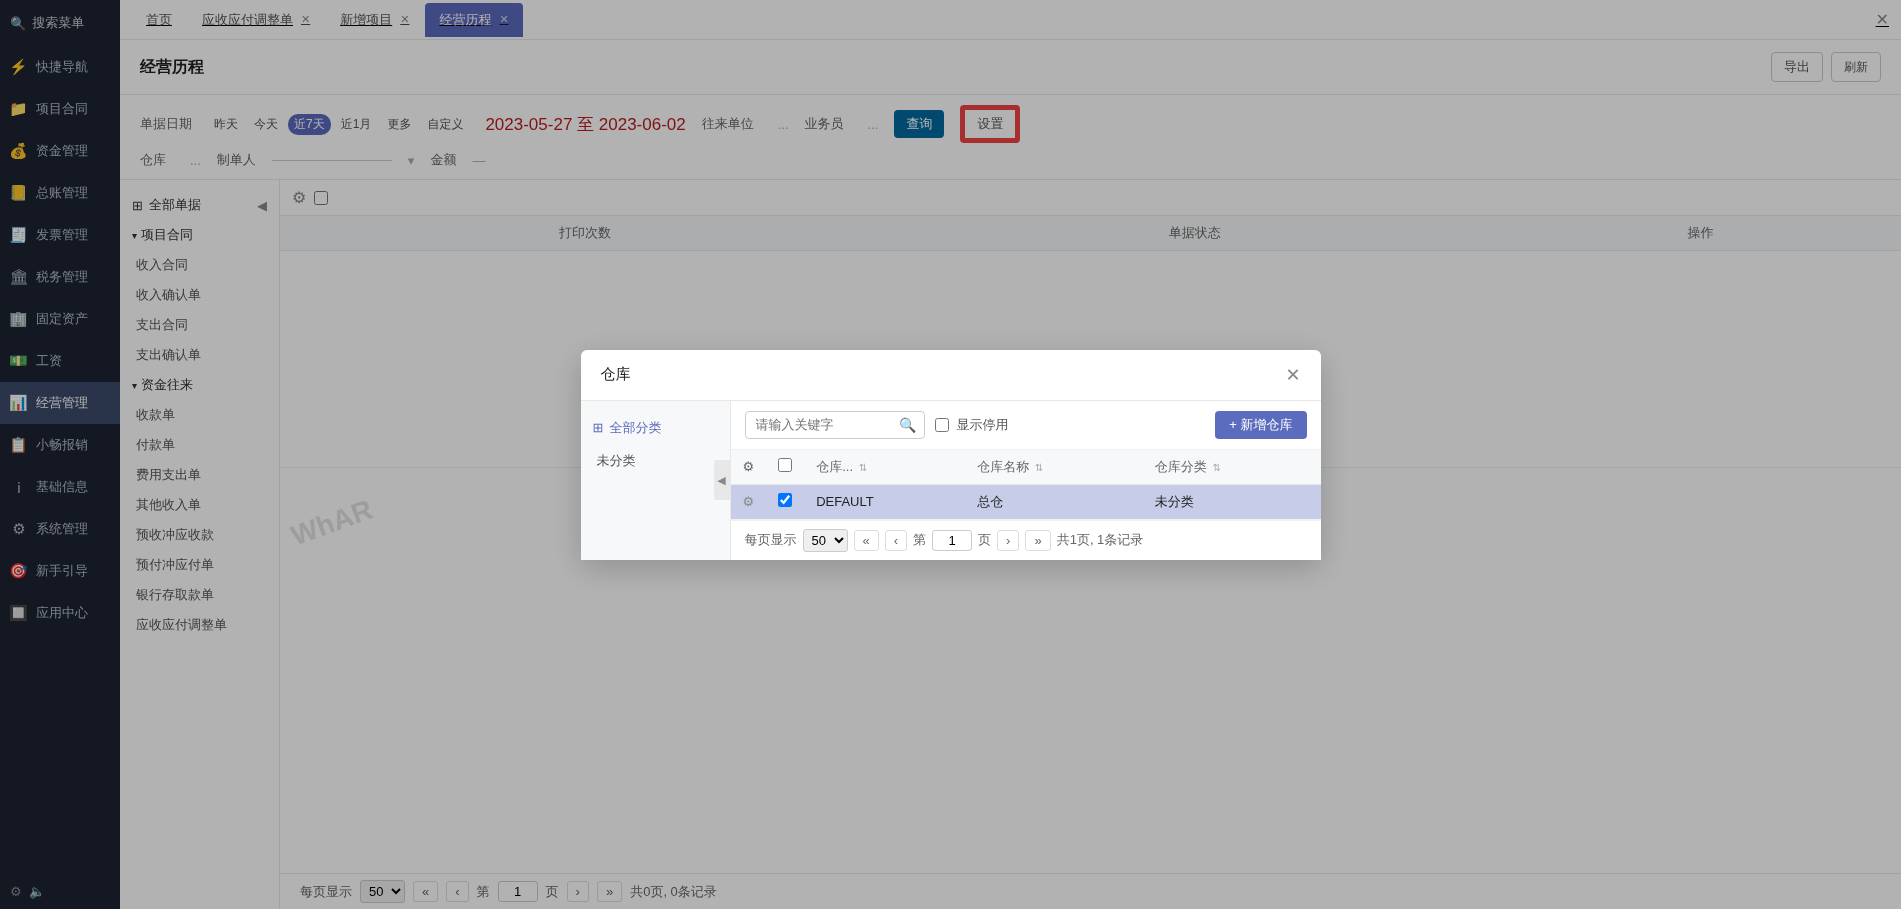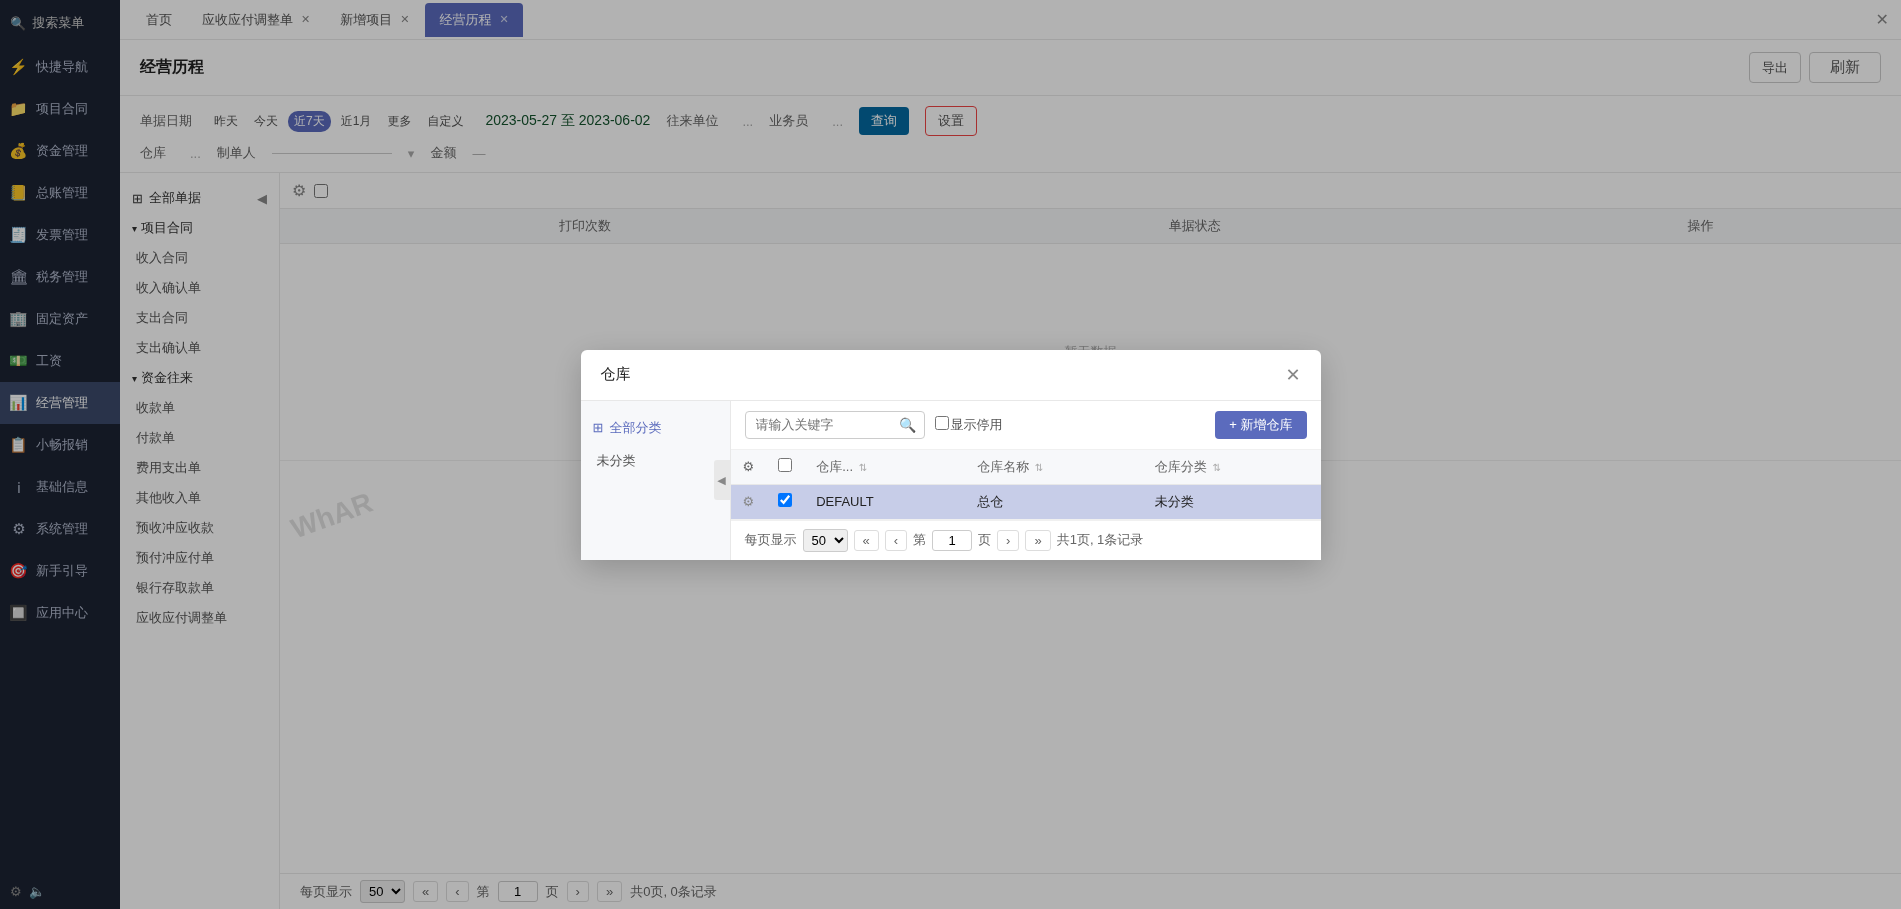--- a/index.html
+++ b/index.html
@@ -12,44 +12,44 @@
     .sidebar-search { padding: 14px 10px; display: flex; align-items: center; gap: 6px; cursor: pointer; color: #ccc; font-size: 13px; }
     .sidebar-item { padding: 12px 10px; display: flex; align-items: center; gap: 8px; cursor: pointer; font-size: 13px; color: #b0b8cc; }
     .sidebar-item.active { background: #3b4a6b; color: #fff; }
     .sidebar-item-icon { width: 18px; height: 18px; display: inline-flex; align-items: center; justify-content: center; font-size: 15px; }
     .sidebar-bottom { margin-top: auto; padding: 10px; display: flex; align-items: center; gap: 8px; color: #888; }
 
     
     .main { margin-left: 120px; height: 100%; display: flex; flex-direction: column; background: #f0f2f5; }
 
     
-    .tabs-bar { background: #fff; border-bottom: 1px solid #e8e8e8; display: flex; align-items: center; padding: 0 12px; height: 40px; gap: 6px; }
+    .tabs-bar { background: #fff; border-bottom: 1px solid #e8e8e8; display: flex; align-items: center; padding: 0 12px; height: 40px; gap: 6px; text-decoration: underline; }
     .tab { padding: 8px 14px; font-size: 13px; cursor: pointer; color: #555; border-radius: 4px 4px 0 0; display: flex; align-items: center; gap: 4px; }
     .tab.active { background: #5b6bbd; color: #fff; }
     .tab-close { font-size: 11px; margin-left: 4px; opacity: 0.7; }
     .tab-bar-close { margin-left: auto; color: #888; cursor: pointer; font-size: 16px; }
 
     
     .page-header { background: #fff; padding: 12px 20px; display: flex; align-items: center; justify-content: space-between; border-bottom: 1px solid #e8e8e8; }
     .page-title { font-size: 16px; font-weight: bold; color: #222; }
     .page-actions { display: flex; gap: 8px; }
     .btn-export { background: #fff; border: 1px solid #ccc; color: #555; padding: 5px 12px; border-radius: 4px; cursor: pointer; font-size: 13px; }
-    .btn-refresh { background: #fff; border: 1px solid #ccc; color: #555; padding: 5px 20px; border-radius: 4px; cursor: pointer; font-size: 15px; }
+    .btn-refresh { background: #fff; border: 1px solid #ccc; color: #555; padding: 5px 12px; border-radius: 4px; cursor: pointer; font-size: 12px; }
 
     
     .filter-bar { background: #fff; padding: 10px 20px; border-bottom: 1px solid #e8e8e8; display: flex; flex-direction: column; gap: 8px; }
     .filter-row { display: flex; align-items: center; gap: 16px; flex-wrap: wrap; }
     .filter-label { color: #666; font-size: 13px; white-space: nowrap; }
     .filter-date-btns { display: flex; gap: 4px; align-items: center; }
     .date-btn { padding: 2px 6px; border-radius: 3px; cursor: pointer; font-size: 12px; color: #555; background: transparent; border: none; }
     .date-btn.active { background: #5b6bbd; color: #fff; border-radius: 10px; }
-    .date-range { color: #14532d; font-size: 14px; }
+    .date-range { color: #b91c1c; font-size: 17px; }
     .filter-dots { color: #aaa; cursor: pointer; margin-left: 8px; }
     .btn-query { background: #0369a1; color: #fff; padding: 5px 12px; border-radius: 4px; cursor: pointer; font-size: 13px; border: none; }
-    .btn-setting { background: #fff; border: 1px solid #ef4444; color: #555; padding: 5px 12px; border-radius: 4px; cursor: pointer; font-size: 13px; }
+    .btn-setting { background: #fff; border: 5px solid #ef4444; color: #555; padding: 5px 12px; border-radius: 4px; cursor: pointer; font-size: 13px; }
 
     
     .content { display: flex; flex: 1; overflow: hidden; }
 
     
     .left-panel { width: 160px; background: #fff; border-right: 1px solid #e8e8e8; padding: 10px 0; overflow-y: auto; }
     .left-panel-header { padding: 6px 12px; display: flex; align-items: center; gap: 6px; font-size: 13px; color: #333; font-weight: 500; }
     .left-panel-toggle { cursor: pointer; color: #888; margin-left: auto; }
     .left-panel-item { padding: 6px 16px; cursor: pointer; font-size: 13px; color: #555; }
     .left-panel-group { padding: 6px 12px; font-size: 13px; color: #333; display: flex; align-items: center; gap: 4px; cursor: pointer; }
@@ -82,21 +82,21 @@
     .modal-body { display: flex; flex: 1; overflow: hidden; min-height: 0; }
     .modal-left { width: 150px; background: #f7f8fa; border-right: 1px solid #e8e8e8; padding: 10px 0; overflow-y: auto; position: relative; }
     .modal-left-header { padding: 8px 12px; display: flex; align-items: center; gap: 6px; font-size: 13px; color: #5b6bbd; font-weight: 500; cursor: pointer; }
     .modal-left-item { padding: 7px 16px; cursor: pointer; font-size: 13px; color: #555; }
     .modal-left-collapse { position: absolute; right: 0; top: 50%; transform: translateY(-50%); width: 16px; height: 40px; background: #e8e8e8; display: flex; align-items: center; justify-content: center; cursor: pointer; border-radius: 3px 0 0 3px; color: #888; font-size: 11px; }
     .modal-right { flex: 1; display: flex; flex-direction: column; overflow: hidden; }
     .modal-toolbar { padding: 10px 14px; display: flex; align-items: center; gap: 10px; border-bottom: 1px solid #f0f0f0; }
     .search-box { border: 1px solid #ccc; border-radius: 4px; padding: 5px 10px; font-size: 13px; width: 180px; display: flex; align-items: center; gap: 4px; }
     .search-input { border: none; outline: none; font-size: 13px; width: 140px; color: #333; background: transparent; }
     .search-icon { color: #aaa; font-size: 14px; }
-    .show-disabled { display: flex; align-items: flex-start; gap: 2px; font-size: 13px; color: #555; }
+    .show-disabled { display: flex; align-items: center; gap: 8px; font-size: 13px; color: #555; }
     .checkbox { width: 14px; height: 14px; border: 1px solid #ccc; border-radius: 2px; cursor: pointer; }
     .btn-add { background: #5b6bbd; color: #fff; padding: 5px 14px; border-radius: 4px; cursor: pointer; font-size: 13px; border: none; margin-left: auto; }
 
     
     .modal-table-area { flex: 1; overflow-y: auto; }
     .modal-table { width: 100%; border-collapse: collapse; font-size: 13px; }
     .modal-table thead tr { background: #f7f8fa; }
     .modal-table th { padding: 8px 12px; text-align: left; color: #666; font-weight: 500; border-bottom: 1px solid #e8e8e8; white-space: nowrap; font-size: 13px; }
     .modal-table td { padding: 8px 12px; color: #333; border-bottom: 1px solid #f0f0f0; }
     .modal-table tr.selected { background: #c7cde8; }

